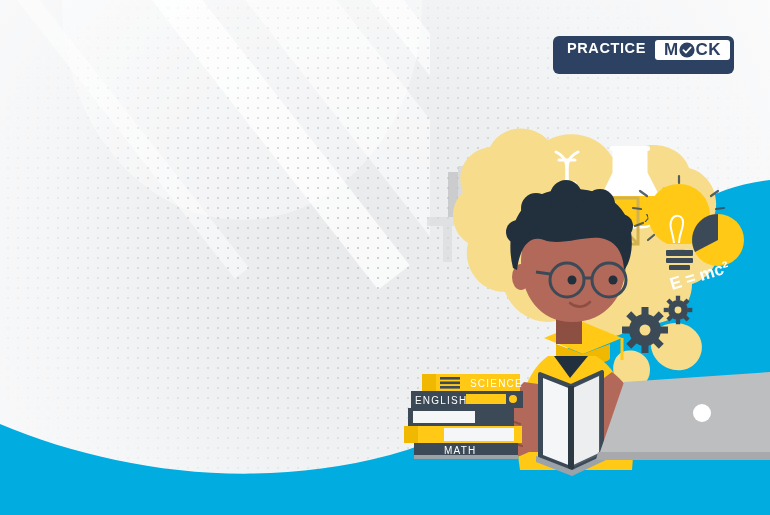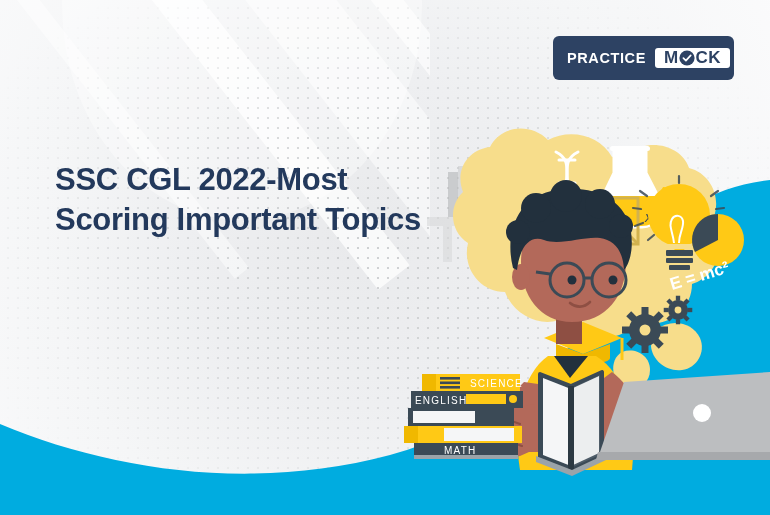--- a/index.html
+++ b/index.html
@@ -40,21 +40,21 @@
     border-radius:50%;
     background:rgba(255,255,255,.38);
   }
 
   
   .wave{position:absolute;left:0;top:0;width:770px;height:515px;}
 
   
   .logo{
     position:absolute;left:553px;top:36px;
-    height:44px;display:flex;align-items:center;
+    height:38px;display:flex;align-items:flex-start;
     background:#2d4263;border-radius:6px;padding:4px;
     box-sizing:border-box;
   }
   .logo-practice{
     display:flex;align-items:center;justify-content:center;
     color:#ffffff;font-weight:700;font-size:14.5px;letter-spacing:.6px;
     padding:0 9px 0 10px;
   }
   .logo-mock{
     display:flex;align-items:center;justify-content:center;gap:0px;
@@ -326,21 +326,20 @@
       <rect x="404" y="426" width="14" height="17" fill="#f0b800"></rect>
       <rect x="444" y="428" width="70" height="13" fill="#f5f6f7"></rect>
 
       <rect x="414" y="443" width="104" height="15" fill="#3b4a56"></rect>
       <text x="444" y="454" font-family="Liberation Sans, sans-serif" font-size="10" letter-spacing="1.2" fill="#ffffff">MATH</text>
       <rect x="414" y="455" width="104" height="4" fill="#9ba3a9"></rect>
     </g>
 
   </svg>
 
-  <div class="headline">SSC CGL 2022-Most Scoring Important Topics</div>
 
   <div class="logo">
     <span class="logo-practice">PRACTICE</span>
     <span class="logo-mock">
       <span>M</span>
       <svg class="mock-o" width="16" height="16" viewBox="0 0 16 16">
         <circle cx="8" cy="8" r="7.6" fill="#2d4263"></circle>
         <path d="M4.4,8.2 L6.9,10.6 L11.7,5.4" fill="none" stroke="#ffffff" stroke-width="1.7" stroke-linecap="round" stroke-linejoin="round"></path>
       </svg>
       <span>CK</span>

